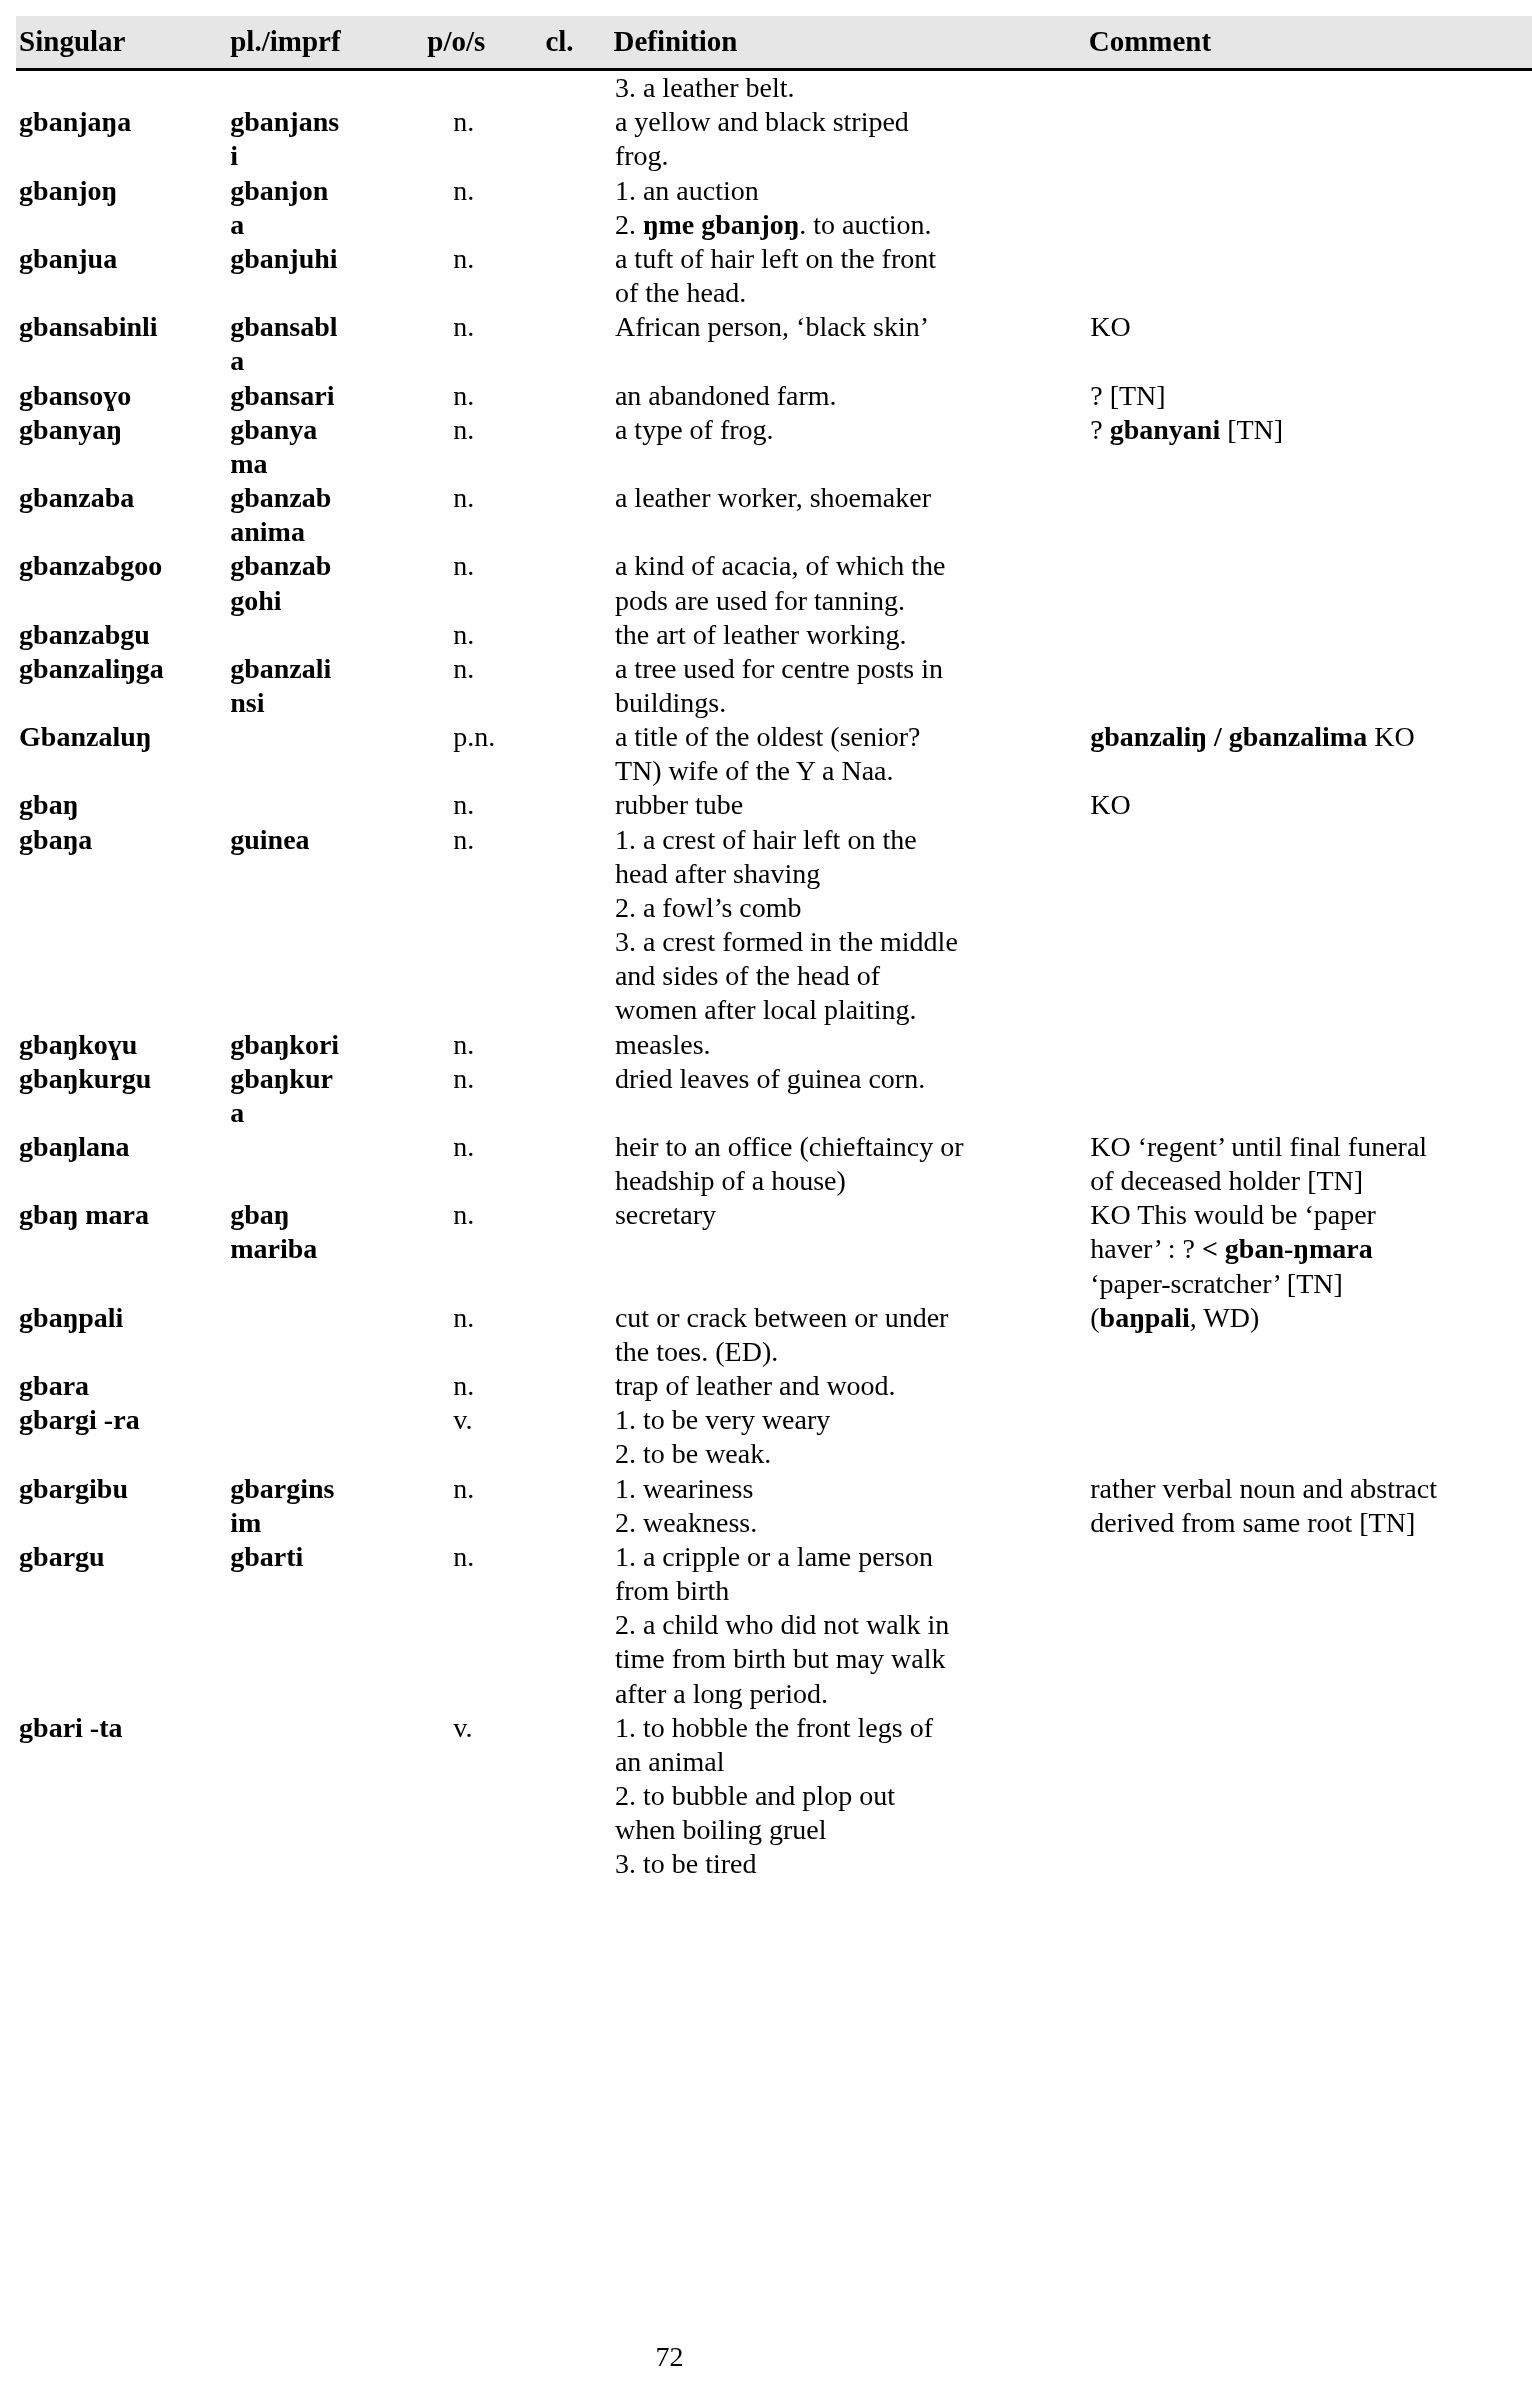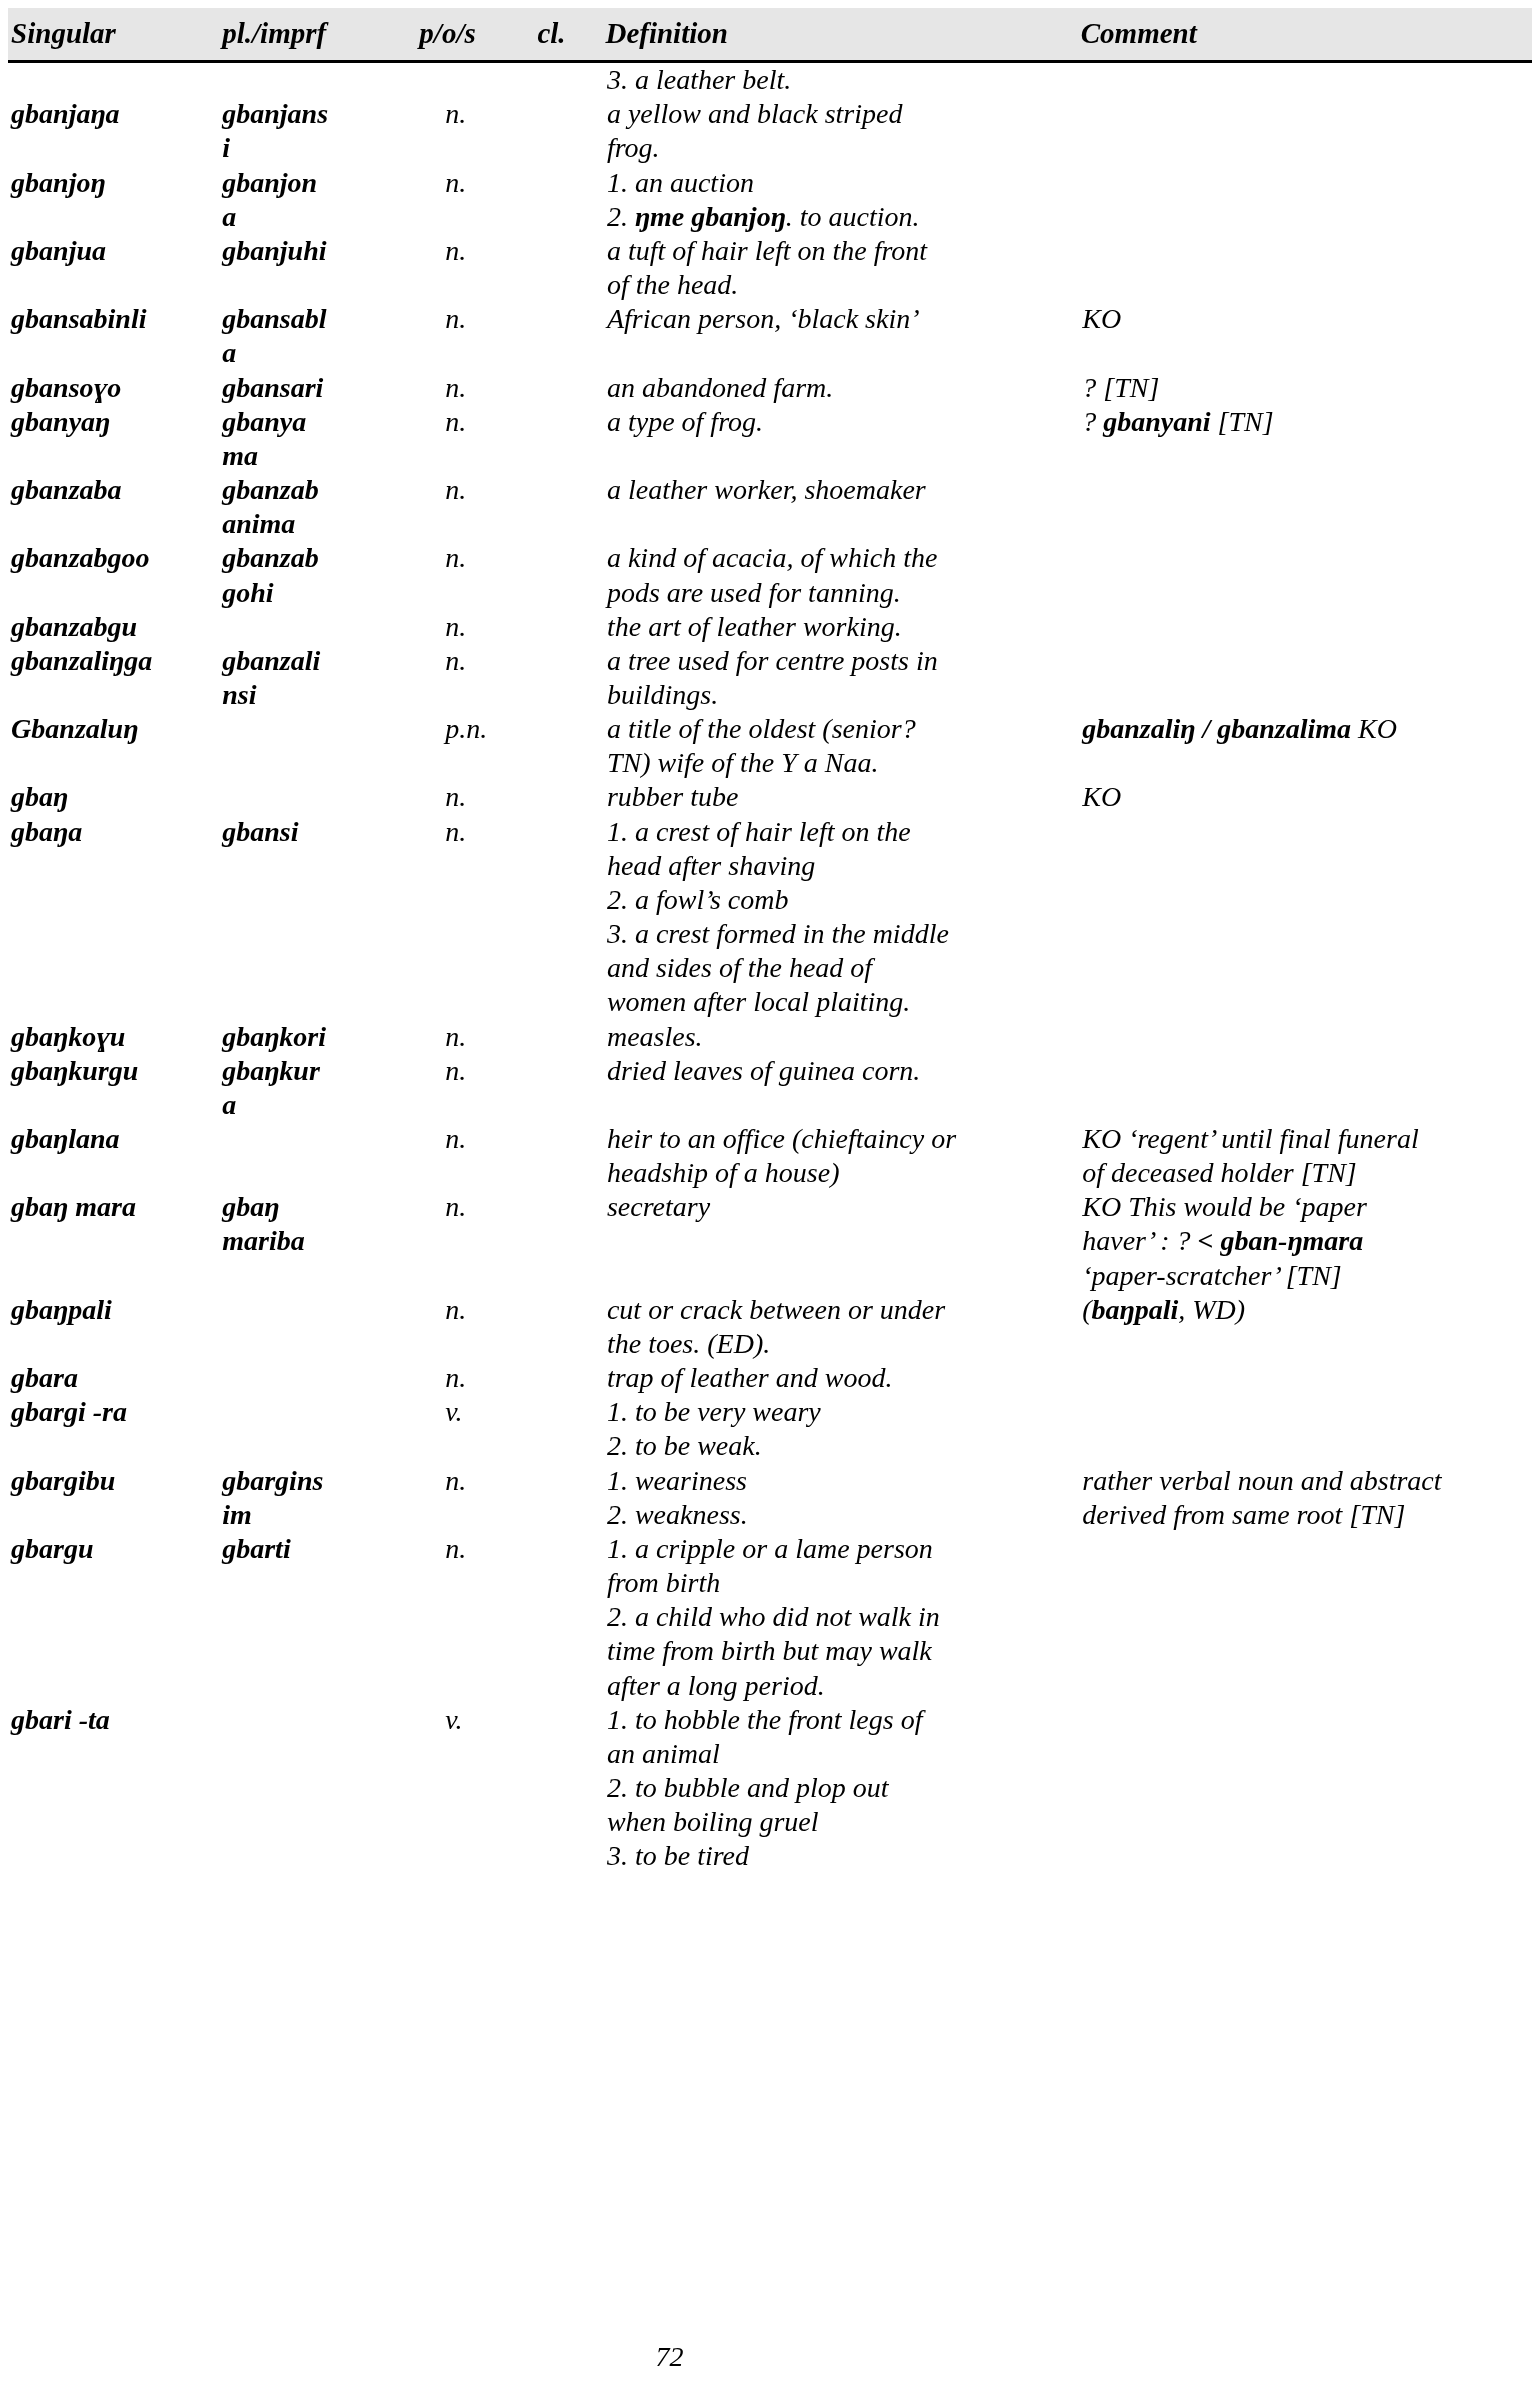--- a/index.html
+++ b/index.html
@@ -12,22 +12,21 @@
     height: 2389px;
     font-family: "Liberation Serif", "DejaVu Serif", serif;
     color: #000000;
     overflow: hidden;
   }
   .page {
     position: relative;
     width: 1339px;
     height: 2389px;
     box-sizing: border-box;
-    padding: 8px;
-    font-style: italic;
+    padding: 16px;
   }
   table.dict {
     width: 1533px;
     border-collapse: collapse;
     table-layout: fixed;
     font-size: 28px;
     line-height: 1.22;
   }
   table.dict col.c-sing   { width: 211px; }
   table.dict col.c-pl     { width: 197px; }
@@ -301,21 +300,21 @@
           </td>
           <td class="com">
             <span class="ln">KO</span>
           </td>
         </tr>
         <tr class="r">
           <td class="sing">
             <span class="ln">gbaŋa</span>
           </td>
           <td class="pl">
-            <span class="ln">gbansi</span>
+            <span class="ln">guinea</span>
           </td>
           <td class="pos">n.</td>
           <td class="cl"></td>
           <td class="def">
             <span class="ln">1.  a crest of hair left on the</span>
             <span class="ln">head after shaving</span>
             <span class="ln">2.  a fowl’s comb</span>
             <span class="ln">3.  a crest formed in the middle</span>
             <span class="ln">and sides of the head of</span>
             <span class="ln">women after local plaiting.</span>

